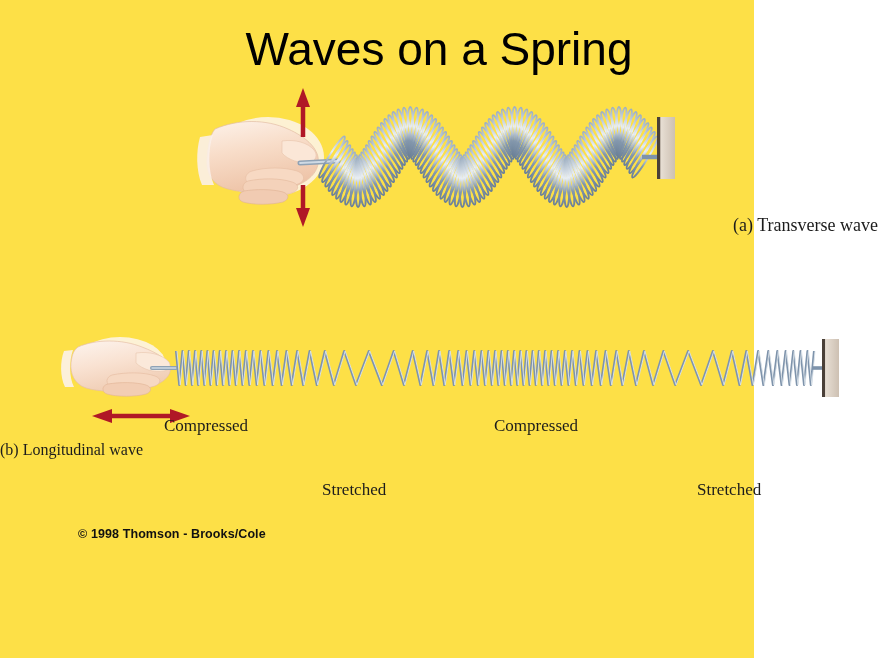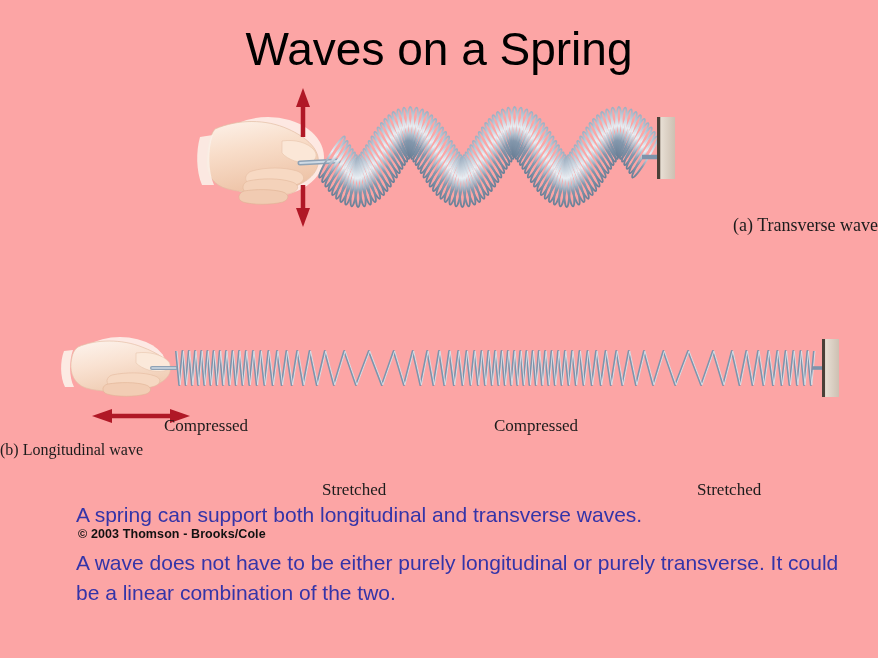--- a/index.html
+++ b/index.html
@@ -11,23 +11,23 @@
     width: 878px;
     height: 658px;
     position: relative;
     overflow: hidden;
     font-family: "Liberation Sans", sans-serif;
   }
 
   #slide {
     position: absolute;
     left: 0; top: 0;
-    width: 878px;
+    width: 754px;
     height: 658px;
-    background: #fca5a5;
+    background: #fde047;
   }
 
   
   #title {
     position: absolute;
     left: 0;
     top: 22px;
     width: 878px;
     text-align: center;
     font-family: "Liberation Sans", sans-serif;
@@ -353,21 +353,17 @@
     <div class="serif-label" id="cap-b">(b) Longitudinal wave</div>
 
     <div class="serif-label" id="lab-compressed-1">Compressed</div>
 
     <div class="serif-label" id="lab-compressed-2">Compressed</div>
 
     <div class="serif-label" id="lab-stretched-1">Stretched</div>
 
     <div class="serif-label" id="lab-stretched-2">Stretched</div>
 
-    <div id="copyright">© 2003 Thomson - Brooks/Cole</div>
+    <div id="copyright">© 1998 Thomson - Brooks/Cole</div>
   </div>
 
-  <div id="body-text">
-    <p class="body-para">A spring can support both longitudinal and transverse waves.</p>
-    <p class="body-para">A wave does not have to be either purely longitudinal or purely transverse. It could be a linear combination of the two.</p>
-  </div>
 
 </div>
 
 </body></html>

